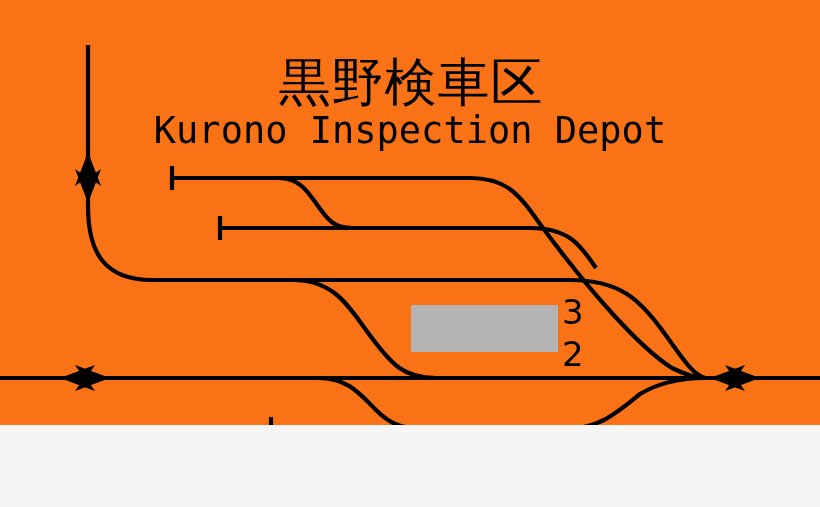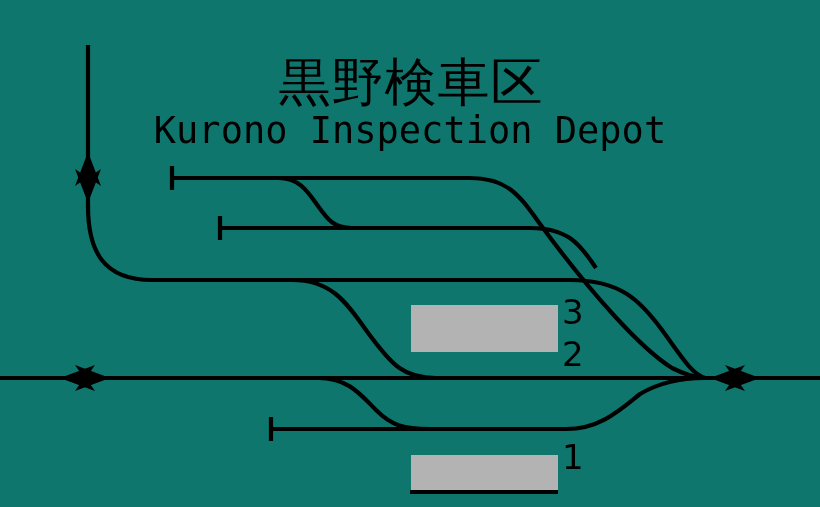--- a/index.html
+++ b/index.html
@@ -3,22 +3,22 @@
 <meta charset="utf-8">
 <style>
   html, body {
     margin: 0;
     padding: 0;
     background: #f5f5f5;
   }
   #stage {
     position: relative;
     width: 820px;
-    height: 507px;
-    background: #0f766e;
+    height: 425px;
+    background: #f97316;
     overflow: hidden;
     font-family: "DejaVu Sans Mono", monospace;
   }
   #diagram-svg {
     position: absolute;
     left: 0;
     top: 0;
     width: 820px;
     height: 507px;
     display: block;

